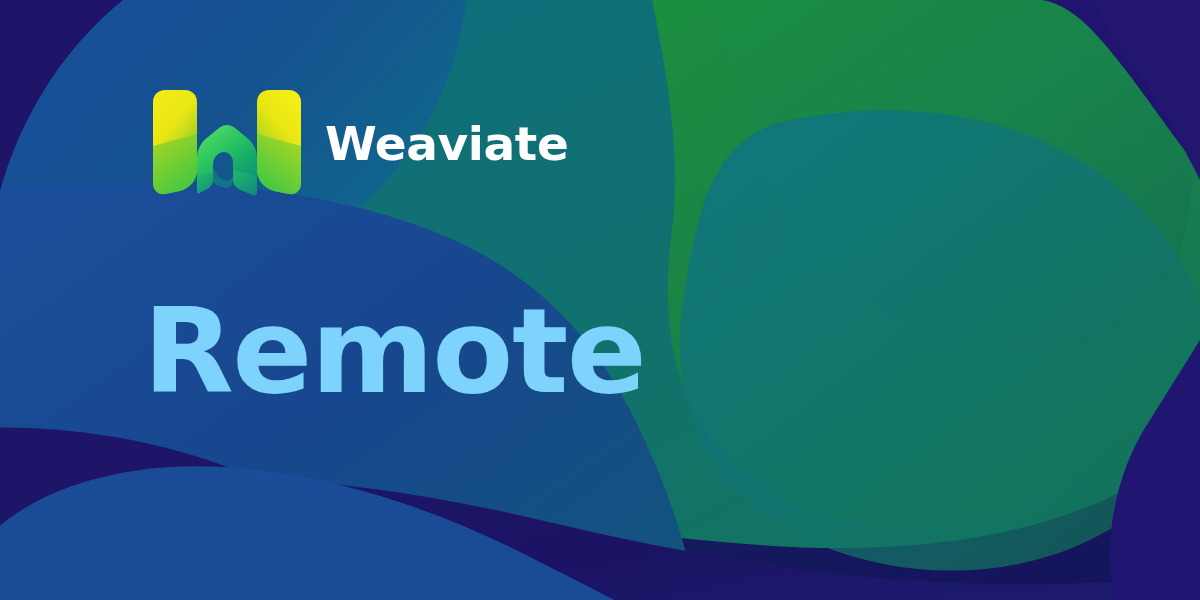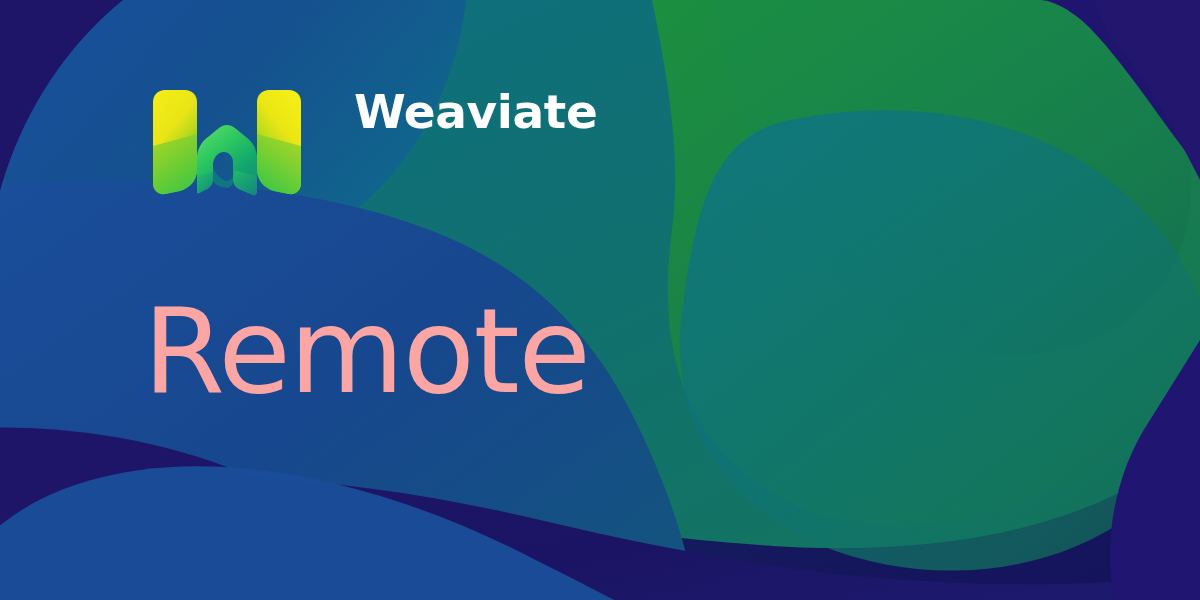--- a/index.html
+++ b/index.html
@@ -23,21 +23,22 @@
     width: 1200px;
     height: 600px;
   }
 
   
   .logo-row {
     position: absolute;
     left: 143px;
     top: 84px;
     display: flex;
-    gap: 43px;
+    align-items: center;
+    gap: 14px;
     z-index: 10;
   }
   .logo-mark {
     width: 168px;
     height: 114px;
     display: block;
   }
   .wordmark {
     color: #ffffff;
     font-family: "DejaVu Sans", sans-serif;
@@ -47,24 +48,24 @@
     line-height: 1;
     white-space: nowrap;
     margin-top: 4px;
   }
 
   
   .headline {
     position: absolute;
     left: 143px;
     top: 292px;
-    color: #fca5a5;
+    color: #7dd3fc;
     font-family: "DejaVu Sans", sans-serif;
     font-size: 118px;
-    font-weight: 400;
+    font-weight: 700;
     letter-spacing: -1.5px;
     line-height: 1;
     white-space: nowrap;
     z-index: 10;
   }
 </style>
 </head>
 <body>
 
 <div class="card">

